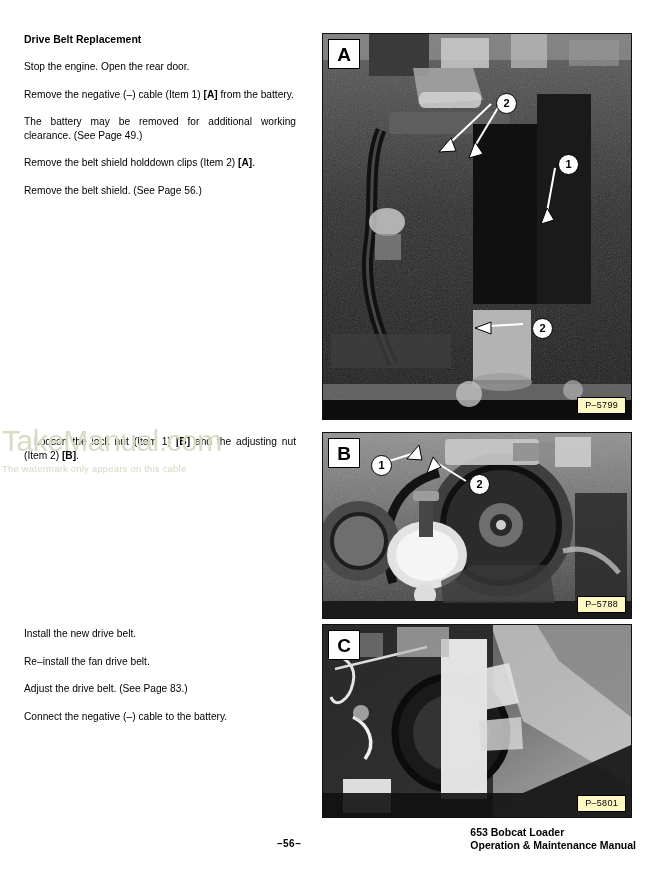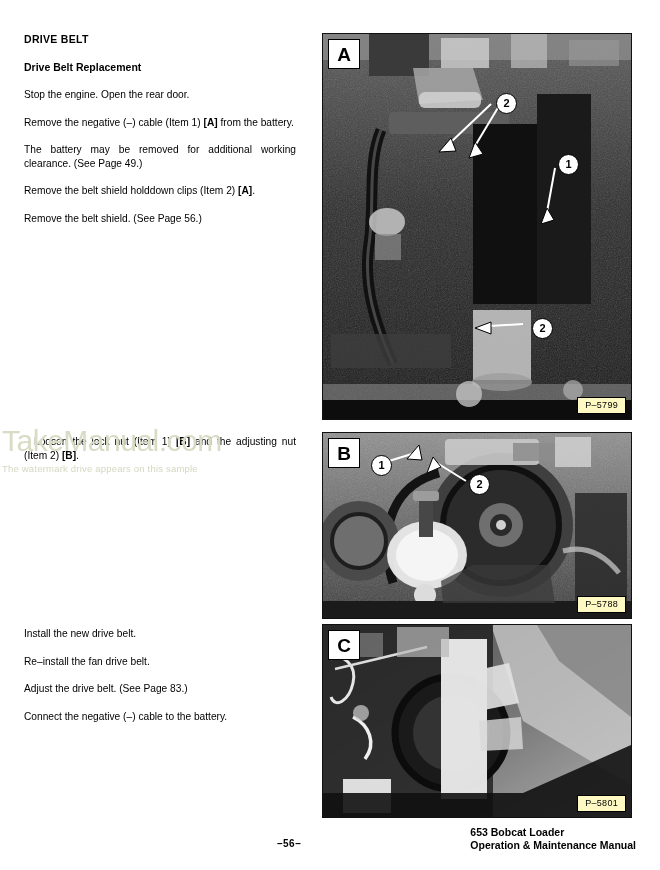--- a/index.html
+++ b/index.html
@@ -168,37 +168,36 @@
     top: 826px;
     font-size: 10.5px;
     font-weight: bold;
     line-height: 13px;
   }
 </style>
 </head>
 <body>
 
 <div class="text-col">
-  <div class="sec-title">DRIVE BELT</div>
   <div class="sub-title">Drive Belt Replacement</div>
 
   <p class="body">Stop the engine. Open the rear door.</p>
   <p class="body">Remove the negative (–) cable (Item 1) <span class="nb">[A]</span> from the battery.</p>
   <p class="body">The battery may be removed for additional working clearance. (See Page 49.)</p>
   <p class="body">Remove the belt shield holddown clips (Item 2) <span class="nb">[A]</span>.</p>
   <p class="body">Remove the belt shield. (See Page 56.)</p>
 </div>
 
 <div class="mid-col">
   <p class="body">Loosen the lock nut (Item 1) <span class="nb">[B]</span> and the adjusting nut (Item 2) <span class="nb">[B]</span>.</p>
 </div>
 
 <div class="watermark">
   <div class="wm-main">TakeManual.com</div>
-  <div class="wm-sub">The watermark drive appears on this sample</div>
+  <div class="wm-sub">The watermark only appears on this cable</div>
 </div>
 
 <div class="bot-col">
   <p class="body">Install the new drive belt.</p>
   <p class="body">Re–install the fan drive belt.</p>
   <p class="body">Adjust the drive belt. (See Page 83.)</p>
   <p class="body">Connect the negative (–) cable to the battery.</p>
 </div>
 
 <div class="panel panel-a">

